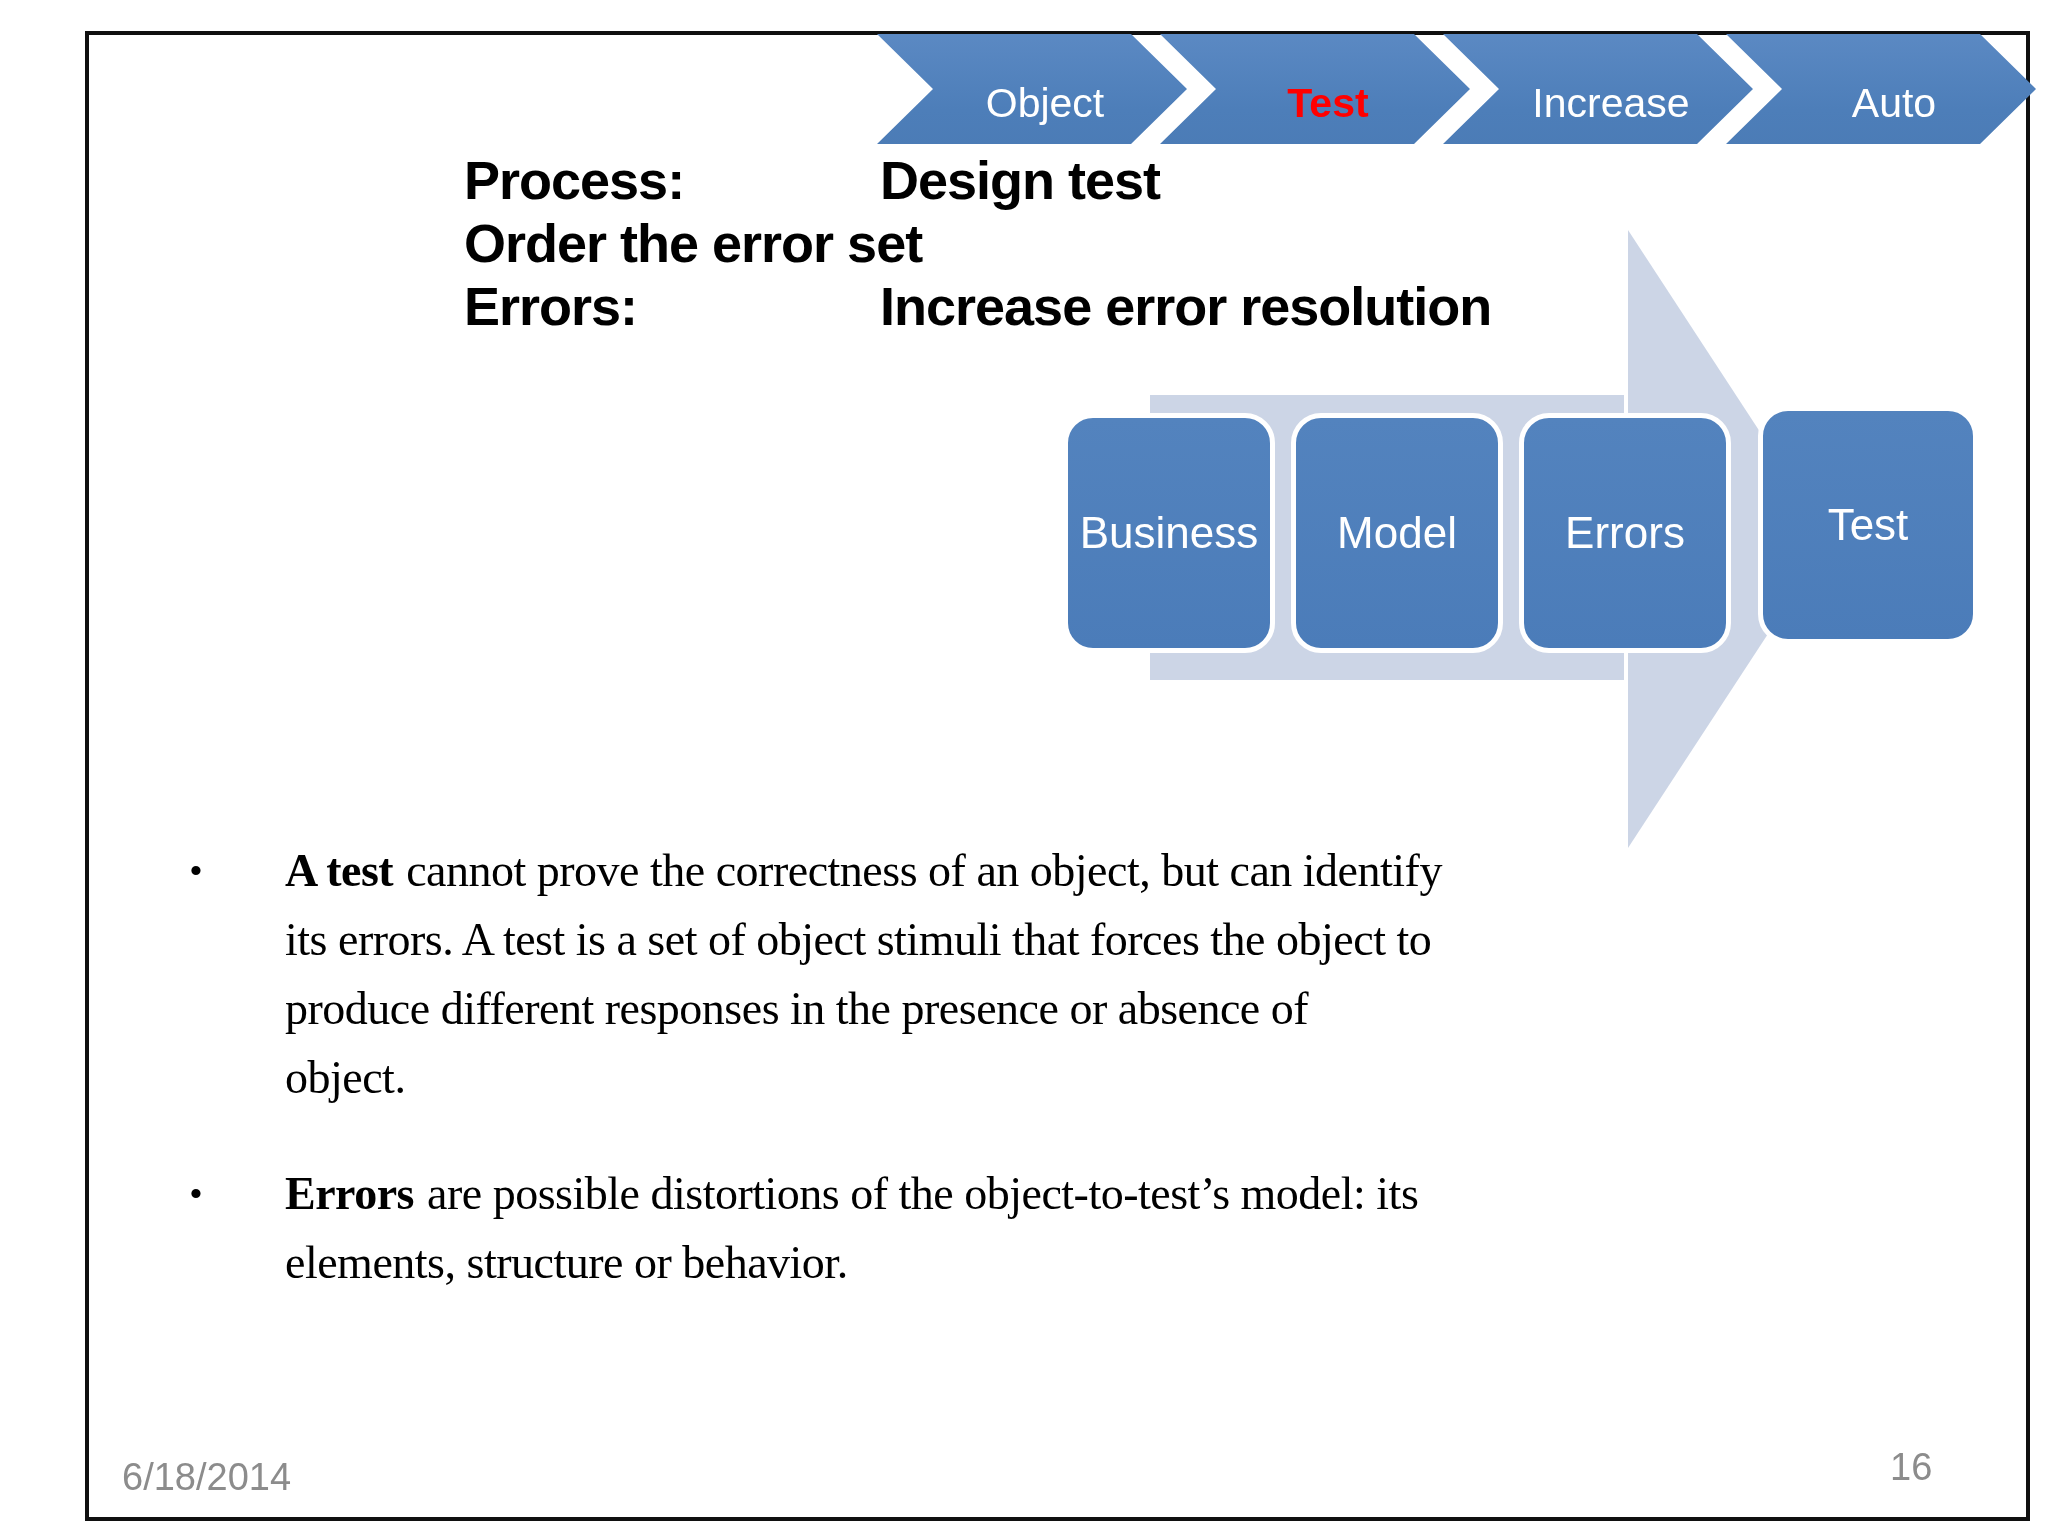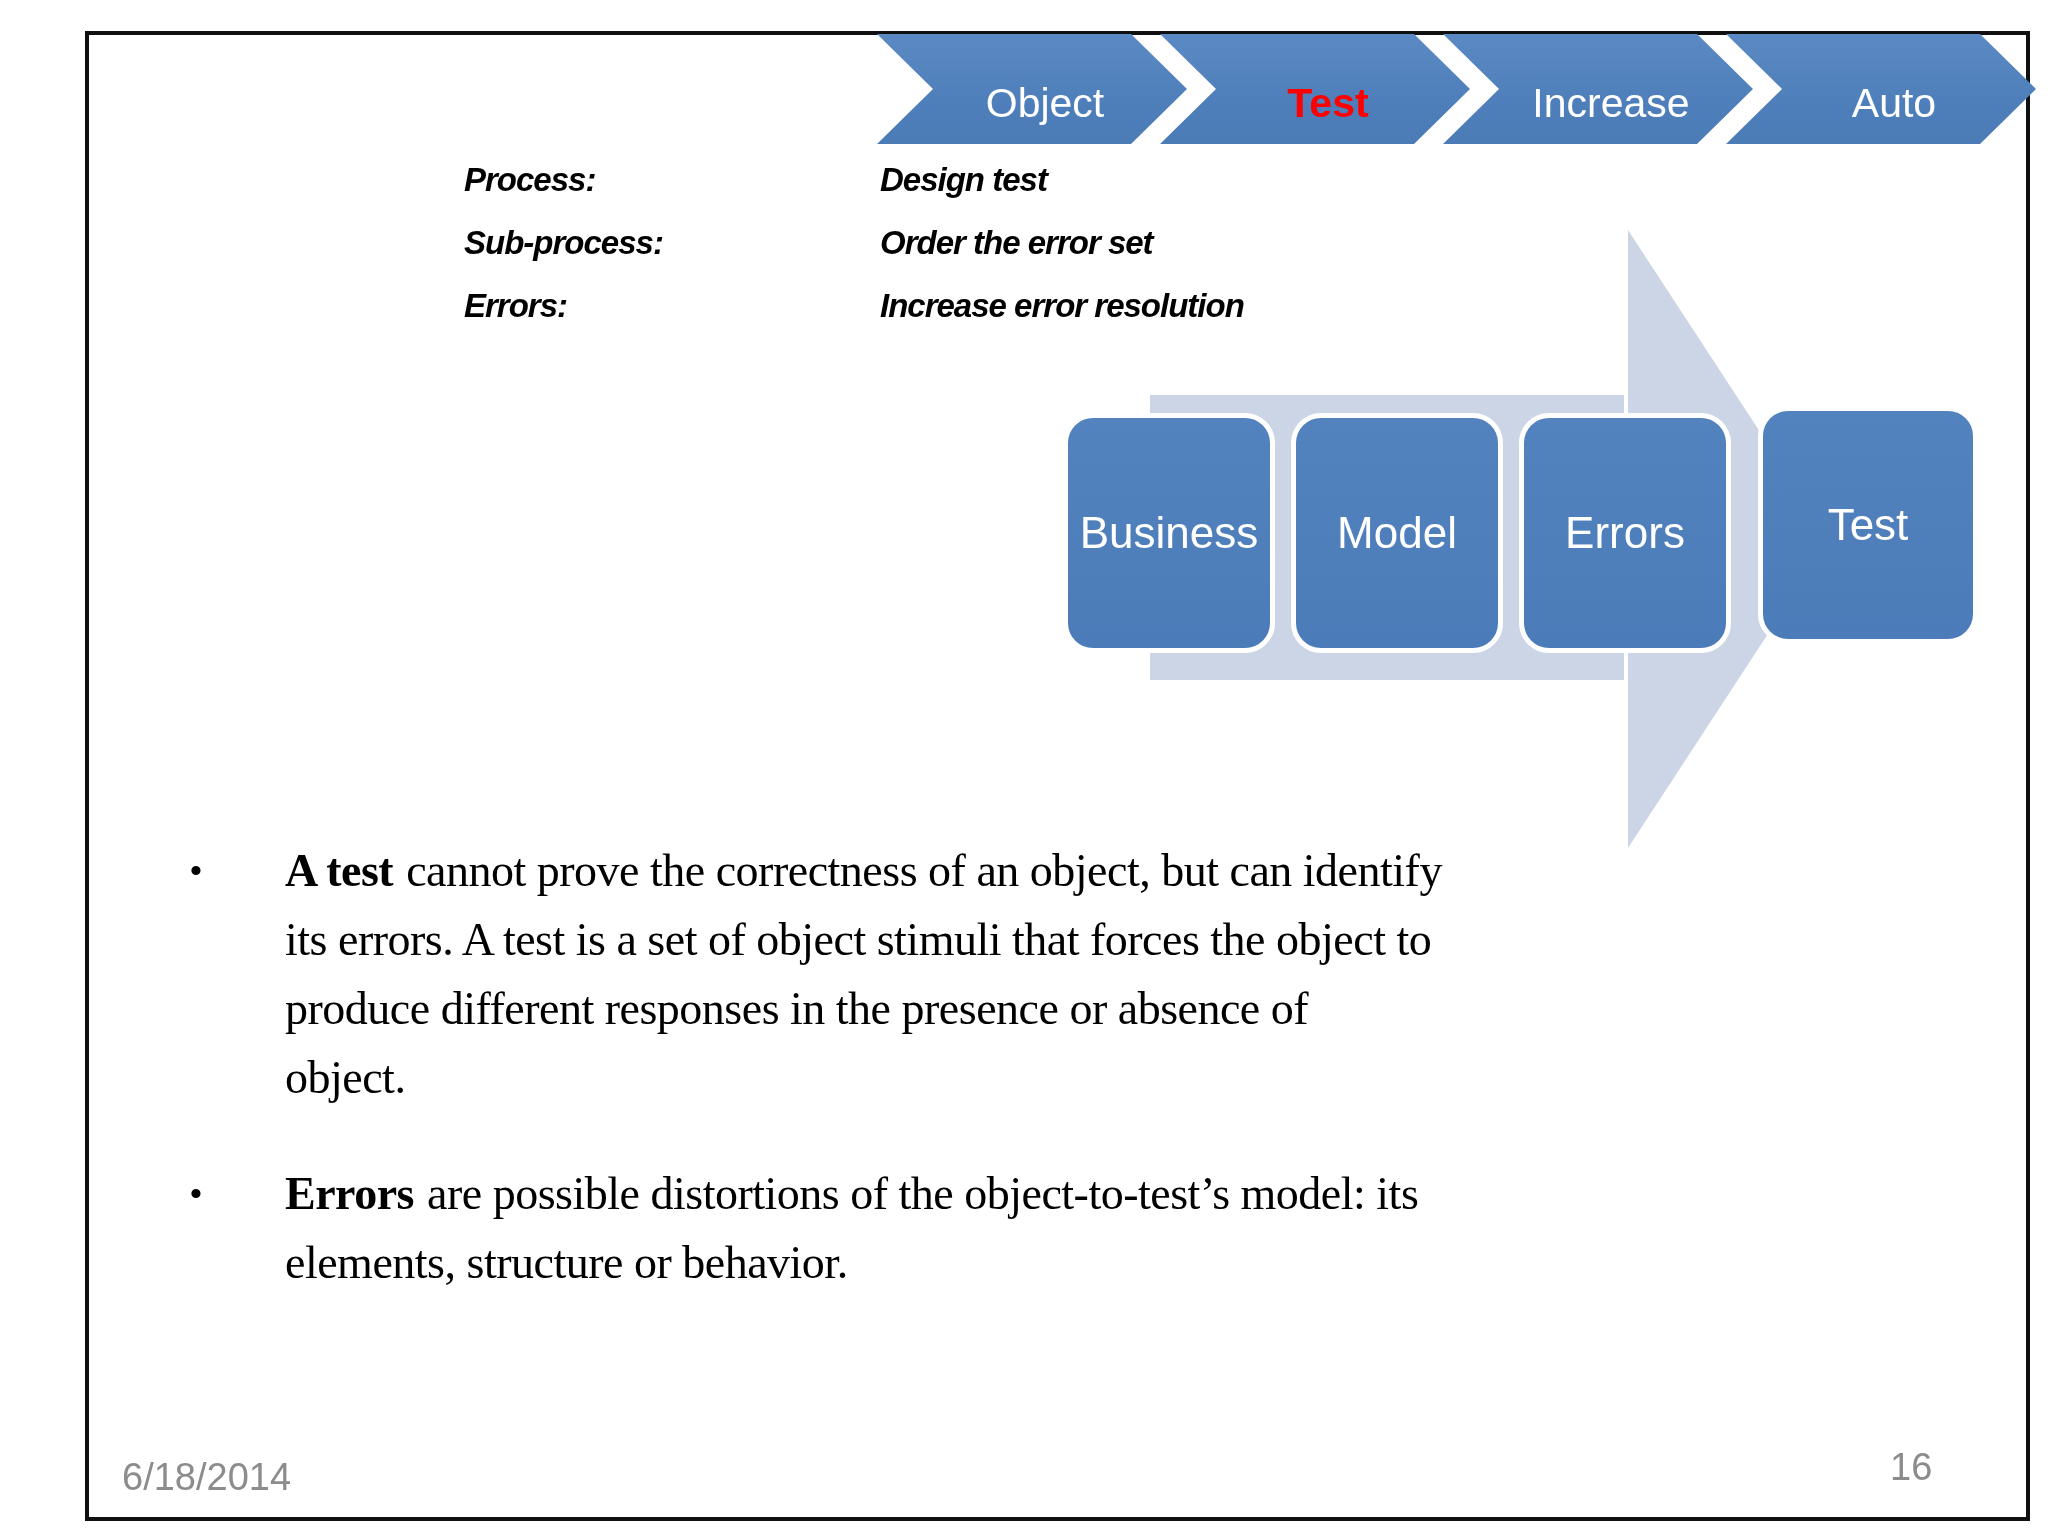--- a/index.html
+++ b/index.html
@@ -25,21 +25,21 @@
     background:linear-gradient(180deg,#5b89c3 0%,#4d7eb9 55%,#4a7ab4 100%);
     display:flex;align-items:center;justify-content:center;padding-left:26px;text-align:right;
   }
   .chevron:first-child{margin-left:0}
   .chevron-label{font-size:41px;color:#fff;letter-spacing:0;}
   .chevron.hl .chevron-label{color:var(--red);font-weight:bold;}
   
   .process-block{position:absolute;left:464px;top:148px;}
   .process-row{display:flex;height:63px;align-items:center;}
   .process-label,.process-value{
-    font-weight:bold;font-size:33px;letter-spacing:-1px;white-space:nowrap;font-style:italic;
+    font-weight:bold;font-size:54px;letter-spacing:-1px;white-space:nowrap;
   }
   .process-label{width:416px;}
   
   .flow-arrow-svg{position:absolute;left:1140px;top:220px;width:700px;height:640px;}
   
   .flow-box{
     position:absolute;top:413px;height:240px;width:212px;
     background:linear-gradient(180deg,#5383be 0%,#4b7cb9 100%);
     border:5px solid #ffffff;border-radius:30px;
     display:flex;align-items:center;justify-content:center;
@@ -99,21 +99,20 @@
       <span class="chevron-label">Auto</span>
     </div>
   </div>
 
 <div class="process-block">
   <div class="process-row">
     <span class="process-label">Process:</span>
     <span class="process-value">Design test</span>
   </div>
   <div class="process-row">
-    <span class="process-label">Sub-process:</span>
     <span class="process-value">Order the error set</span>
   </div>
   <div class="process-row">
     <span class="process-label">Errors:</span>
     <span class="process-value">Increase error resolution</span>
   </div>
 </div>
 
 <div class="bullet-list" id="bullet-list">
     <div class="bullet-item">

